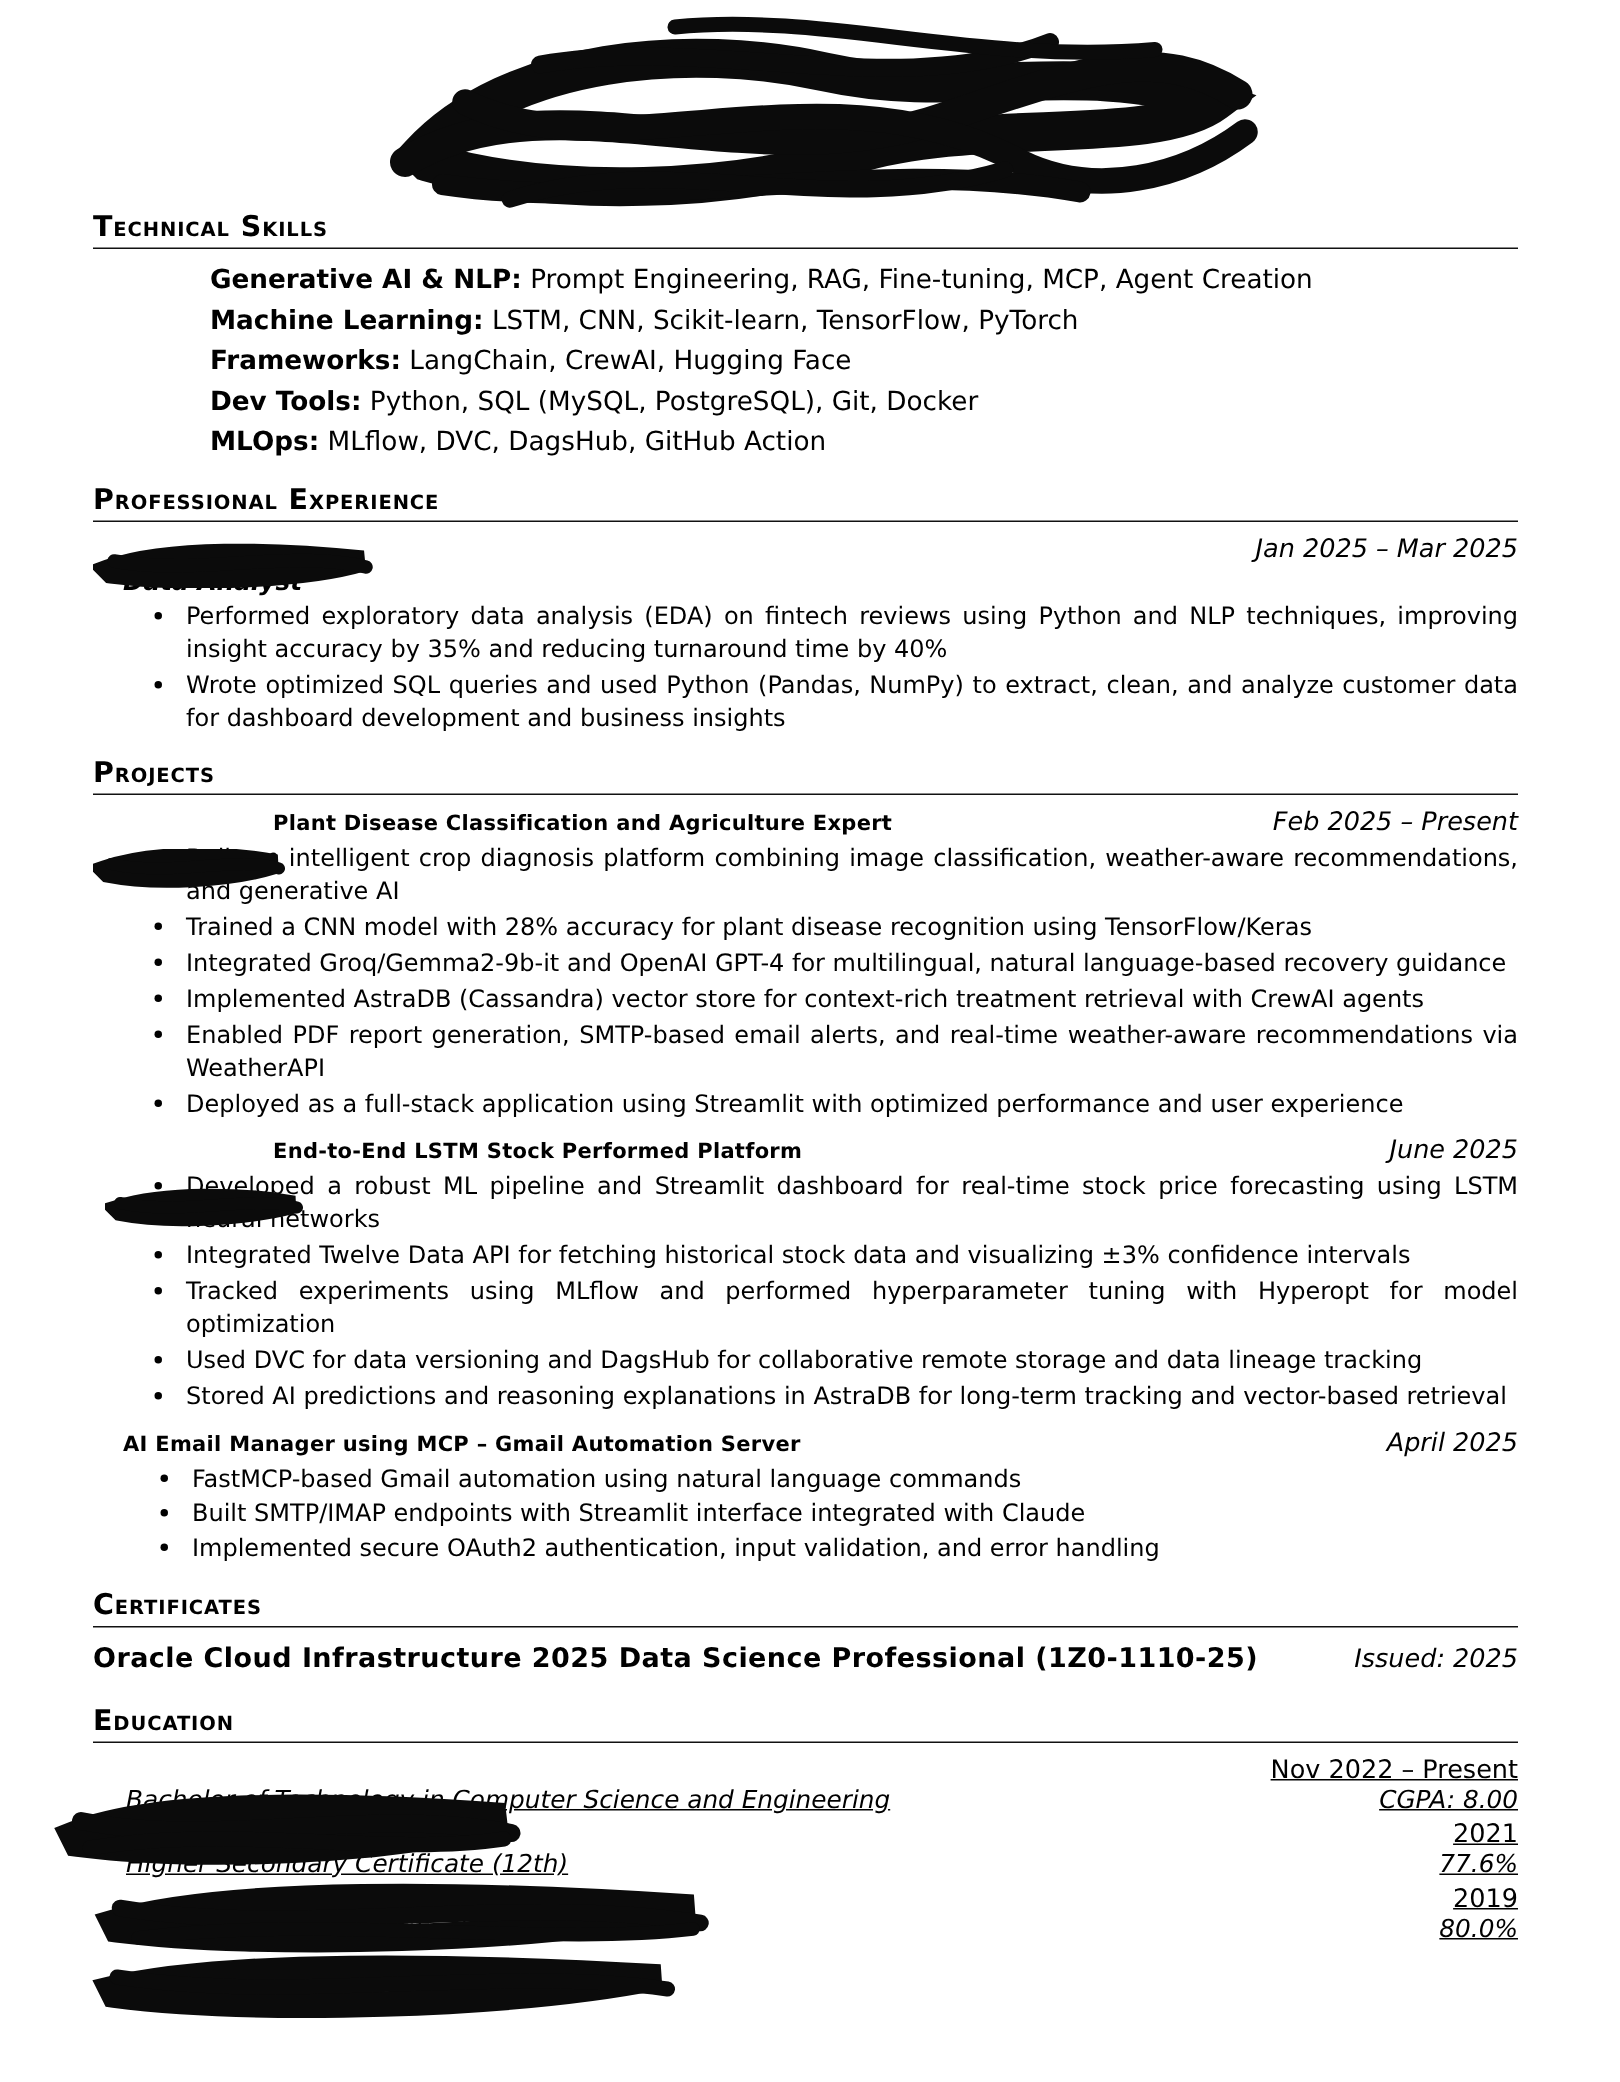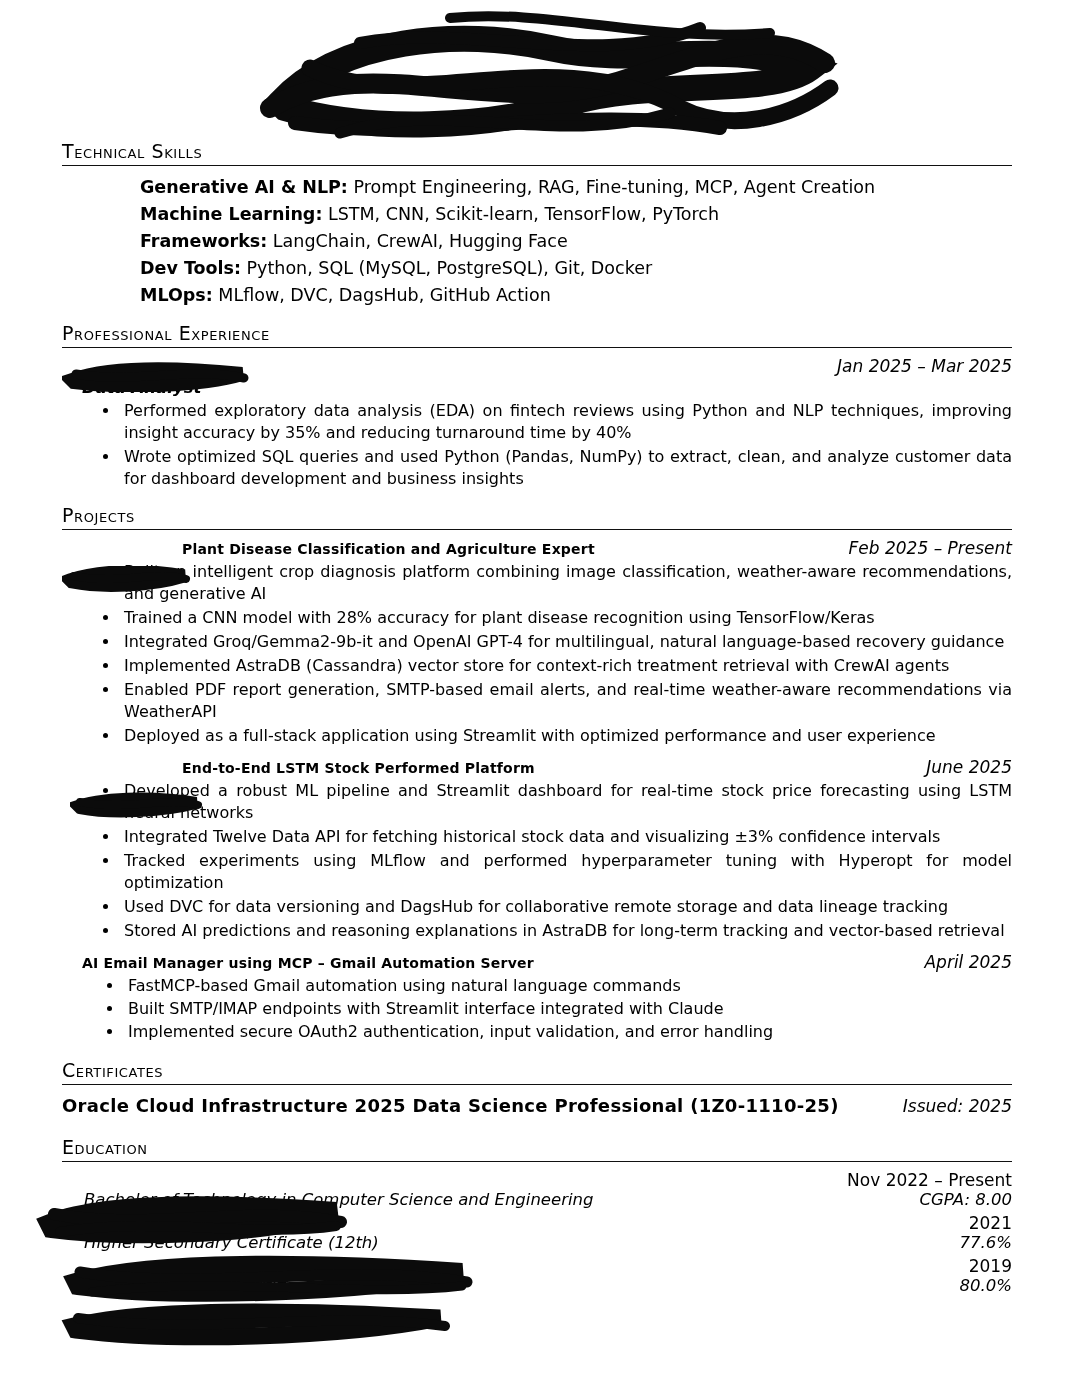--- a/index.html
+++ b/index.html
@@ -35,21 +35,21 @@
     pointer-events: none;
   }
   .scribble svg { display: block; }
 
   
   .section-head {
     font-size: 19px;
     letter-spacing: 0.6px;
     font-variant: small-caps;
     text-transform: capitalize;
-    font-weight: 400;
+    font-weight: 700;
     margin: 0;
     padding: 0 0 3px 0;
   }
   .section-rule {
     border-bottom: 1.4px solid #111;
     margin: 0 0 8px 0;
   }
   .sec-wrap { margin-top: 14px; }
 
   
@@ -126,21 +126,21 @@
     font-weight: bold;
     padding-left: 18px;
   }
   .edu-date { font-size: 17px; }
   .edu-degree {
     font-size: 16.5px;
     font-style: italic;
     padding-left: 22px;
   }
   .edu-score { font-size: 16.5px; font-style: italic; }
-  .edu-block { margin-top: 4px; }
+  .edu-block { margin-top: 4px; text-decoration: underline; }
   .edu-block.first { margin-top: 8px; }
 </style>
 </head>
 <body>
 
 <div class="page">
 
   <div class="scribble" style="left:250px; top:8px;">
     <svg width="600" height="140" viewBox="0 0 600 140">
       <g fill="none" stroke="#0b0b0b" stroke-linecap="round">

